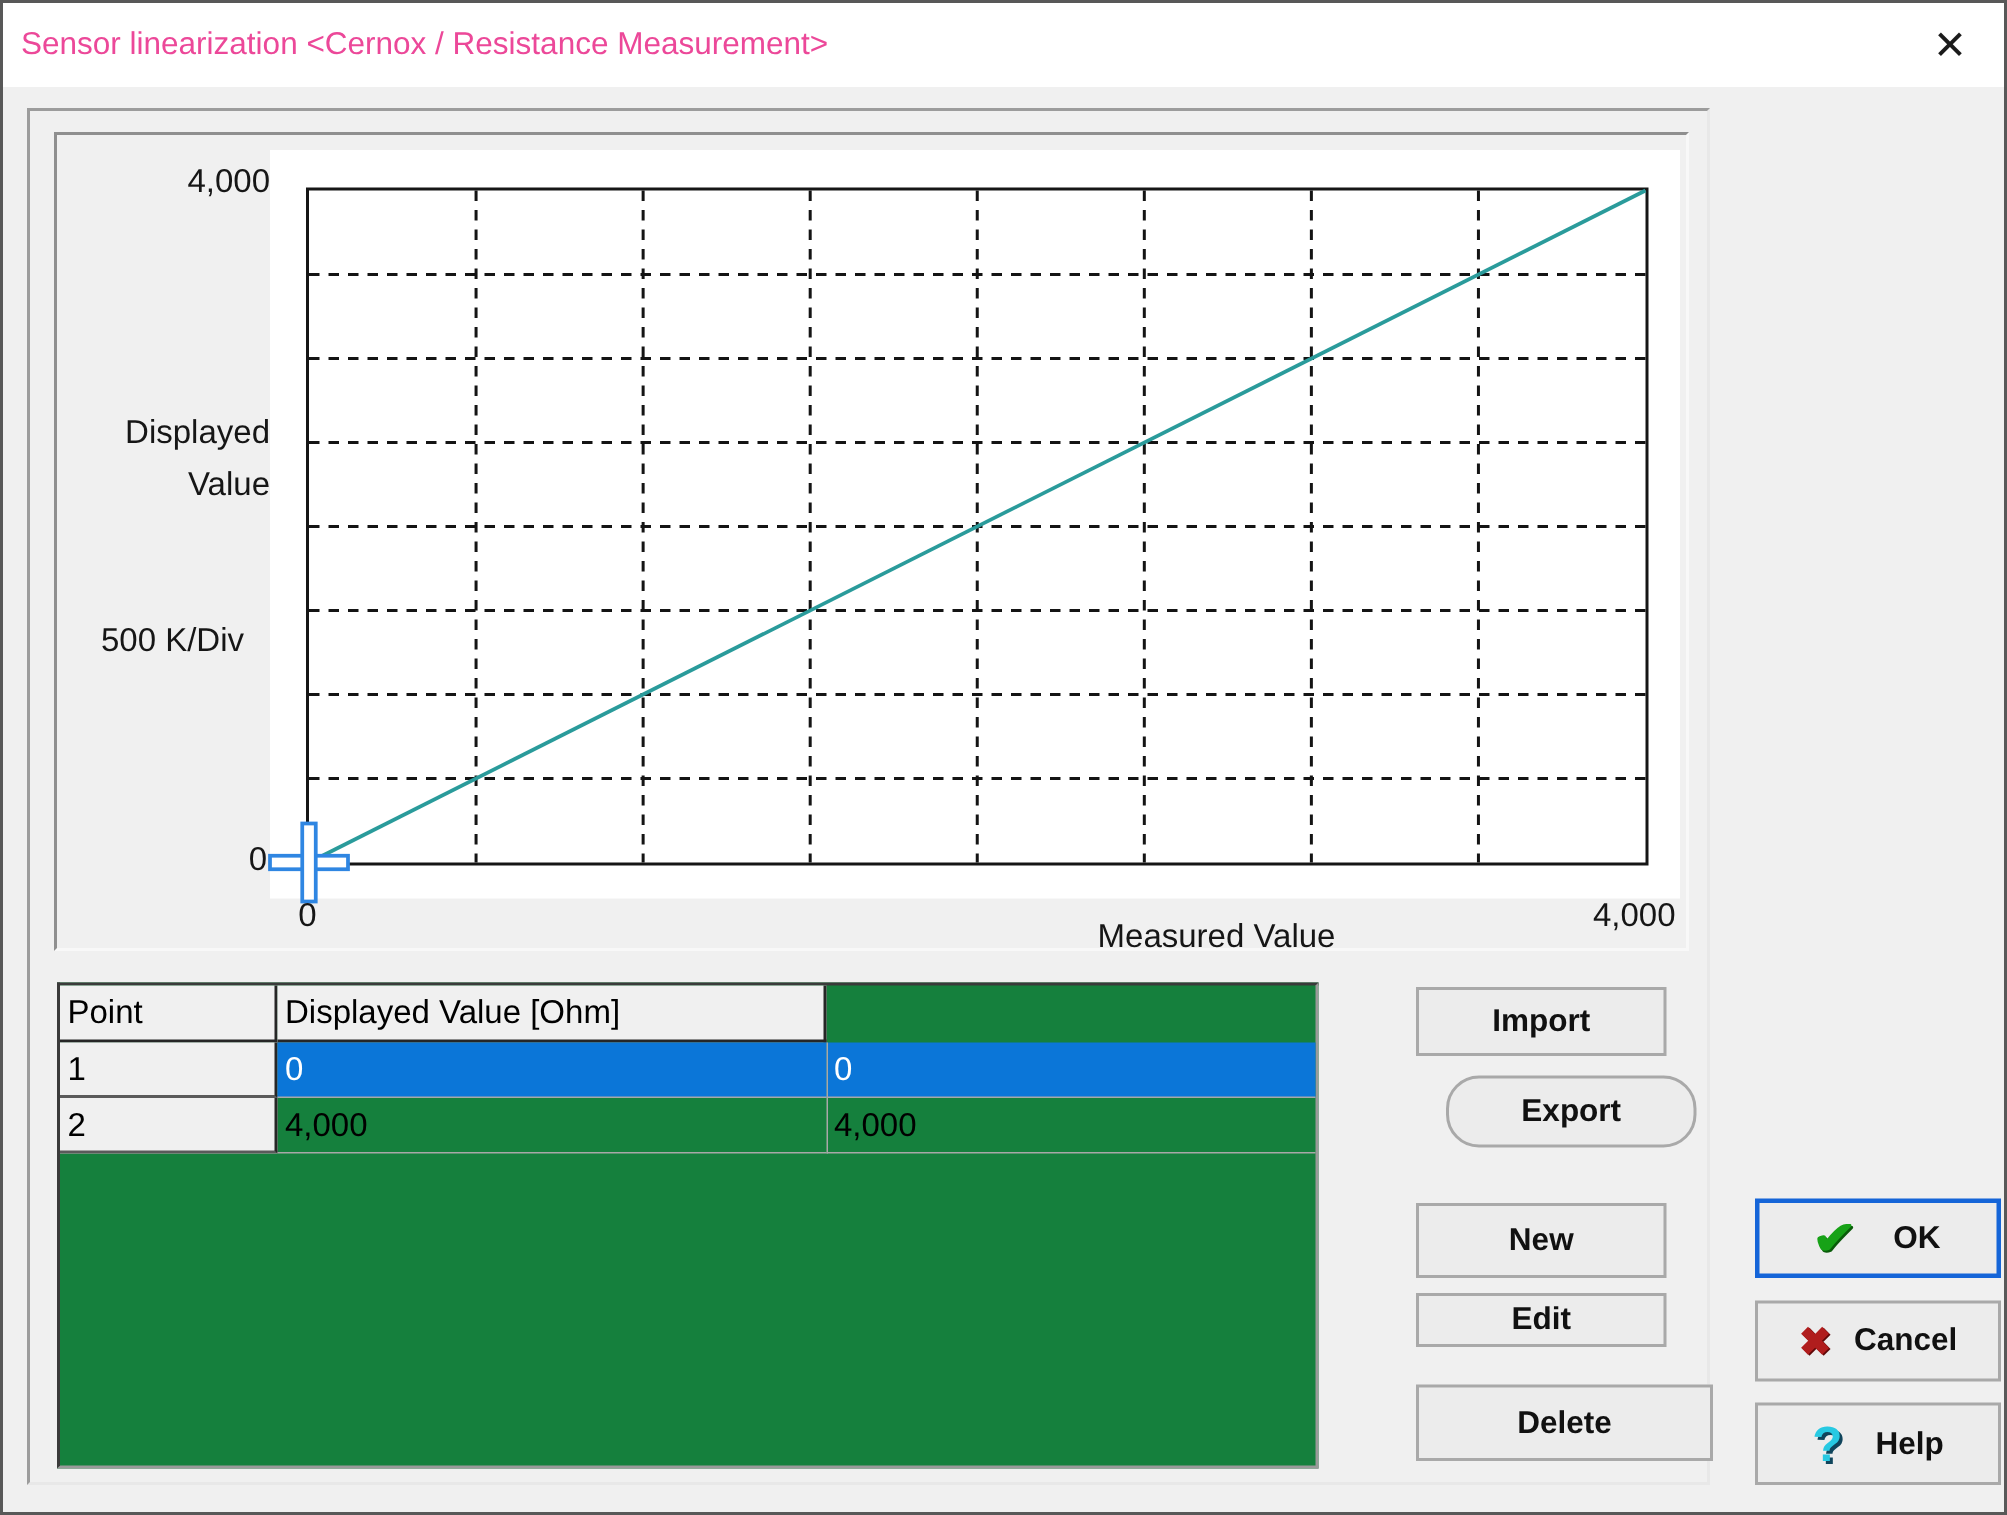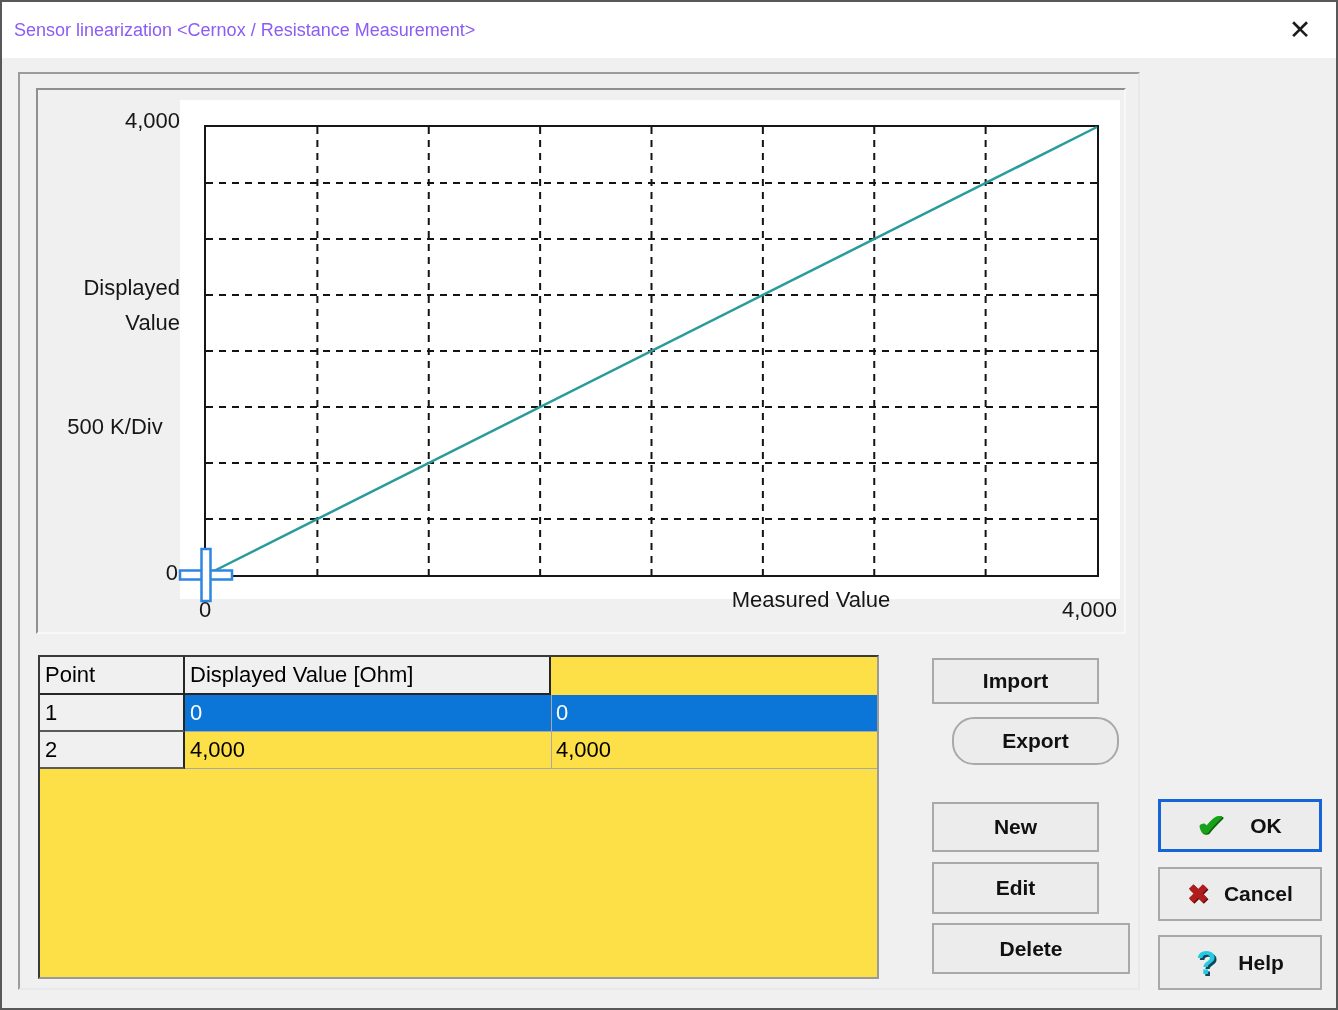--- a/index.html
+++ b/index.html
@@ -9,21 +9,21 @@
   .dialog {
     position:relative; width:1338px; height:1010px;
     background:#f0f0f0; border:2px solid #585858; overflow:hidden;
   }
 
   
   .titlebar {
     position:absolute; left:0; top:0; width:100%; height:56px;
     background:#ffffff; display:flex; align-items:center;
   }
-  .titlebar .title { font-size:18px; color:#8b5cf6; padding-left:12px; white-space:nowrap; }
+  .titlebar .title { font-size:21px; color:#ec4899; padding-left:12px; white-space:nowrap; }
   .close-btn {
     position:absolute; right:14px; top:0; height:56px; width:44px;
     display:flex; align-items:center; justify-content:center;
     font-size:27px; font-weight:300; color:#1b1b1b; cursor:pointer;
   }
 
   
   .frame {
     position:absolute; left:16px; top:70px; width:1122px; height:918px;
     border:2px solid; border-color:#9c9c9c #e8e8e8 #e8e8e8 #9c9c9c;
@@ -44,47 +44,47 @@
   .plot-frame svg { width:891px; height:448px; overflow:visible; display:block; }
 
   .axis-label { position:absolute; font-size:22px; color:#161616; }
   .al-right { text-align:right; }
   .al-center { text-align:center; }
   .ylabel-wrap { line-height:35px; }
 
   
   .ptable {
     position:absolute; left:36px; top:653px; width:841px; height:324px;
-    background:#fde047; border:2px solid; border-color:#3a3a3a #9a9a9a #9a9a9a #3a3a3a;
+    background:#15803d; border:2px solid; border-color:#3a3a3a #9a9a9a #9a9a9a #3a3a3a;
     font-size:22px; color:#000;
   }
   .thead { display:flex; height:38px; }
   .th {
     background:#f0f0f0; border-right:2px solid #262626; border-bottom:2px solid #262626;
     display:flex; align-items:center; padding-left:5px; white-space:nowrap; overflow:hidden;
   }
   .trow { display:flex; height:37px; }
   .td { display:flex; align-items:center; padding-left:5px; border-bottom:1px solid #a8a8a8; }
   .td-point {
     background:#f0f0f0; border-right:2px solid #262626; border-bottom:2px solid #5a5a5a;
   }
   .c1 { width:145px; } .c2 { width:366px; } .c3 { flex:1; }
   .trow.sel .td-data { background:var(--sel-bg); color:var(--sel-fg); }
   .td-data + .td-data { border-left:1px solid #a8a8a8; padding-left:4px; }
 
   
   .btn {
     position:absolute; background:#ececec; border:2px solid #a9a9a9;
     display:flex; align-items:center; justify-content:center;
-    font-size:21px; font-weight:bold; color:#111; cursor:pointer;
+    font-size:21px; font-weight:bold; color:#111; cursor:pointer;margin-left:12px;
   }
   .btn-import { left:930px; top:656px; width:167px; height:46px; }
   .btn-export { left:950px; top:715px; width:167px; height:48px;border-radius:22px; }
   .btn-new    { left:930px; top:800px; width:167px; height:50px; }
-  .btn-edit   { left:930px; top:860px; width:167px; height:52px; }
+  .btn-edit   { left:930px; top:860px; width:167px; height:36px; }
   .btn-delete { left:930px; top:921px; width:198px; height:51px; }
 
   .btn-ok     { left:1156px; top:797px; width:164px; height:53px; border:3px solid var(--ok-border); gap:26px; }
   .btn-cancel { left:1156px; top:865px; width:164px; height:54px; gap:15px; }
   .btn-help   { left:1156px; top:933px; width:164px; height:55px; gap:22px; }
 
   .ico { display:inline-block; line-height:1; }
   .ico-ok   { font-size:31px; color:#17a217; text-shadow:1px 1px 0 #0a5c0a; transform:scaleX(1.15); }
   .ico-cancel { font-size:26px; font-weight:bold; color:#b01d1d; text-shadow:1px 1px 0 #5e0808; }
   .ico-help { font-size:33px; font-weight:bold; color:#27c9e2; text-shadow:2px 2px 0 #10455c; }
@@ -125,21 +125,21 @@
         <rect x="-4.5" y="422" width="9" height="52" fill="#fff" stroke="#2f86e2" stroke-width="2.5"></rect>
       </svg>
   </div>
 
   <div class="axis-label al-right" style="left:38px; top:106px; width:140px;">4,000</div>
   <div class="axis-label al-right ylabel-wrap" style="left:48px; top:268px; width:130px;">Displayed Value</div>
   <div class="axis-label al-right" style="left:48px; top:412px; width:130px;text-align:center;">500 K/Div</div>
   <div class="axis-label al-right" style="left:48px; top:558px; width:128px;">0</div>
 
   <div class="axis-label al-center" style="left:178px; top:595px; width:50px;">0</div>
-  <div class="axis-label al-center" style="left:699px; top:585px; width:220px;">Measured Value</div>
+  <div class="axis-label al-center" style="left:699px; top:609px; width:220px;">Measured Value</div>
   <div class="axis-label al-right" style="left:1000px; top:595px; width:115px;">4,000</div>
 
   <div class="ptable">
     <div class="thead">
       <div class="th c1">Point</div>
       <div class="th c2">Displayed Value [Ohm]</div>
     </div>
     <div class="trow sel">
       <div class="td td-point c1">1</div>
       <div class="td td-data c2">0</div>

